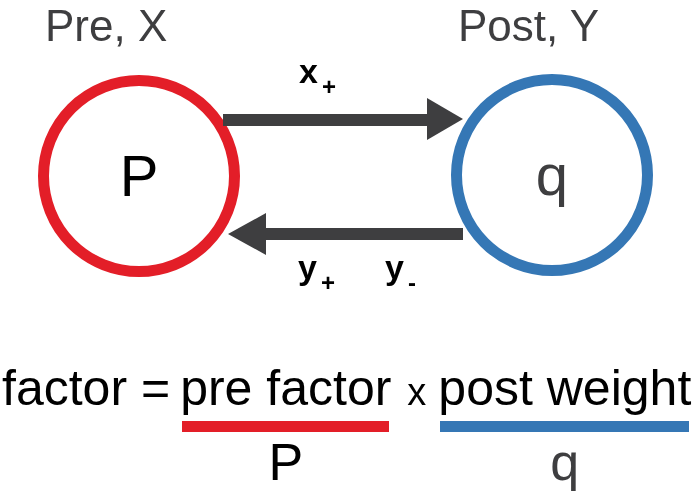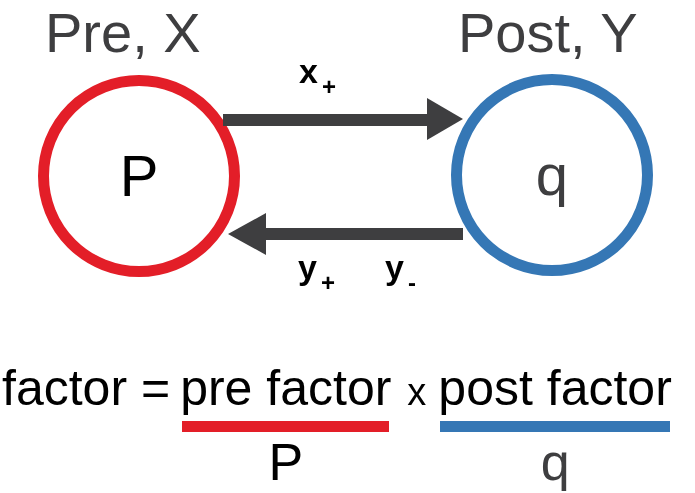--- a/index.html
+++ b/index.html
@@ -1,20 +1,20 @@
 <!DOCTYPE html>
 <html style="--pre_red: #e31e28; --post_blue: #3577b5; --arrow_gray: #3e3e40; --text_black: #000000;"><head>
 <meta charset="utf-8">
 <style>
   html,body { margin:0; padding:0; background:#fff; }
   .canvas {
     position:relative; width:695px; height:493px; background:#ffffff;
     font-family:"Liberation Sans", sans-serif; overflow:hidden;
   }
-  .title { position:absolute; top:2px; font-size:56px; line-height:1.1; color:var(--arrow_gray); }
+  .title { position:absolute; top:2px; font-size:44px; line-height:1.1; color:var(--arrow_gray); }
   .title.pre  { left:45px; }
   .title.post { left:458px;text-align:center; }
 
   .circle {
     position:absolute; width:180px; height:180px; border-radius:50%;
     display:flex; align-items:center; justify-content:center; background:transparent;
   }
   .circle.red  { left:38px;  top:75px; border:11px solid var(--pre_red); }
   .circle.blue { left:451px; top:74px; border:11px solid var(--post_blue); }
   .node-label { font-size:58px; line-height:1; }
@@ -97,19 +97,19 @@
 
   <div class="formula">
     <span class="f-lhs">factor =</span>
     <span class="factor">
       <span>pre factor</span>
       <span class="bar red"></span>
       <span class="under black">P</span>
     </span>
     <span class="times">x</span>
     <span class="factor">
-      <span>post factor</span>
+      <span>post weight</span>
       <span class="bar blue"></span>
       <span class="under gray">q</span>
     </span>
   </div>
 
 </div>
 
 </body></html>

